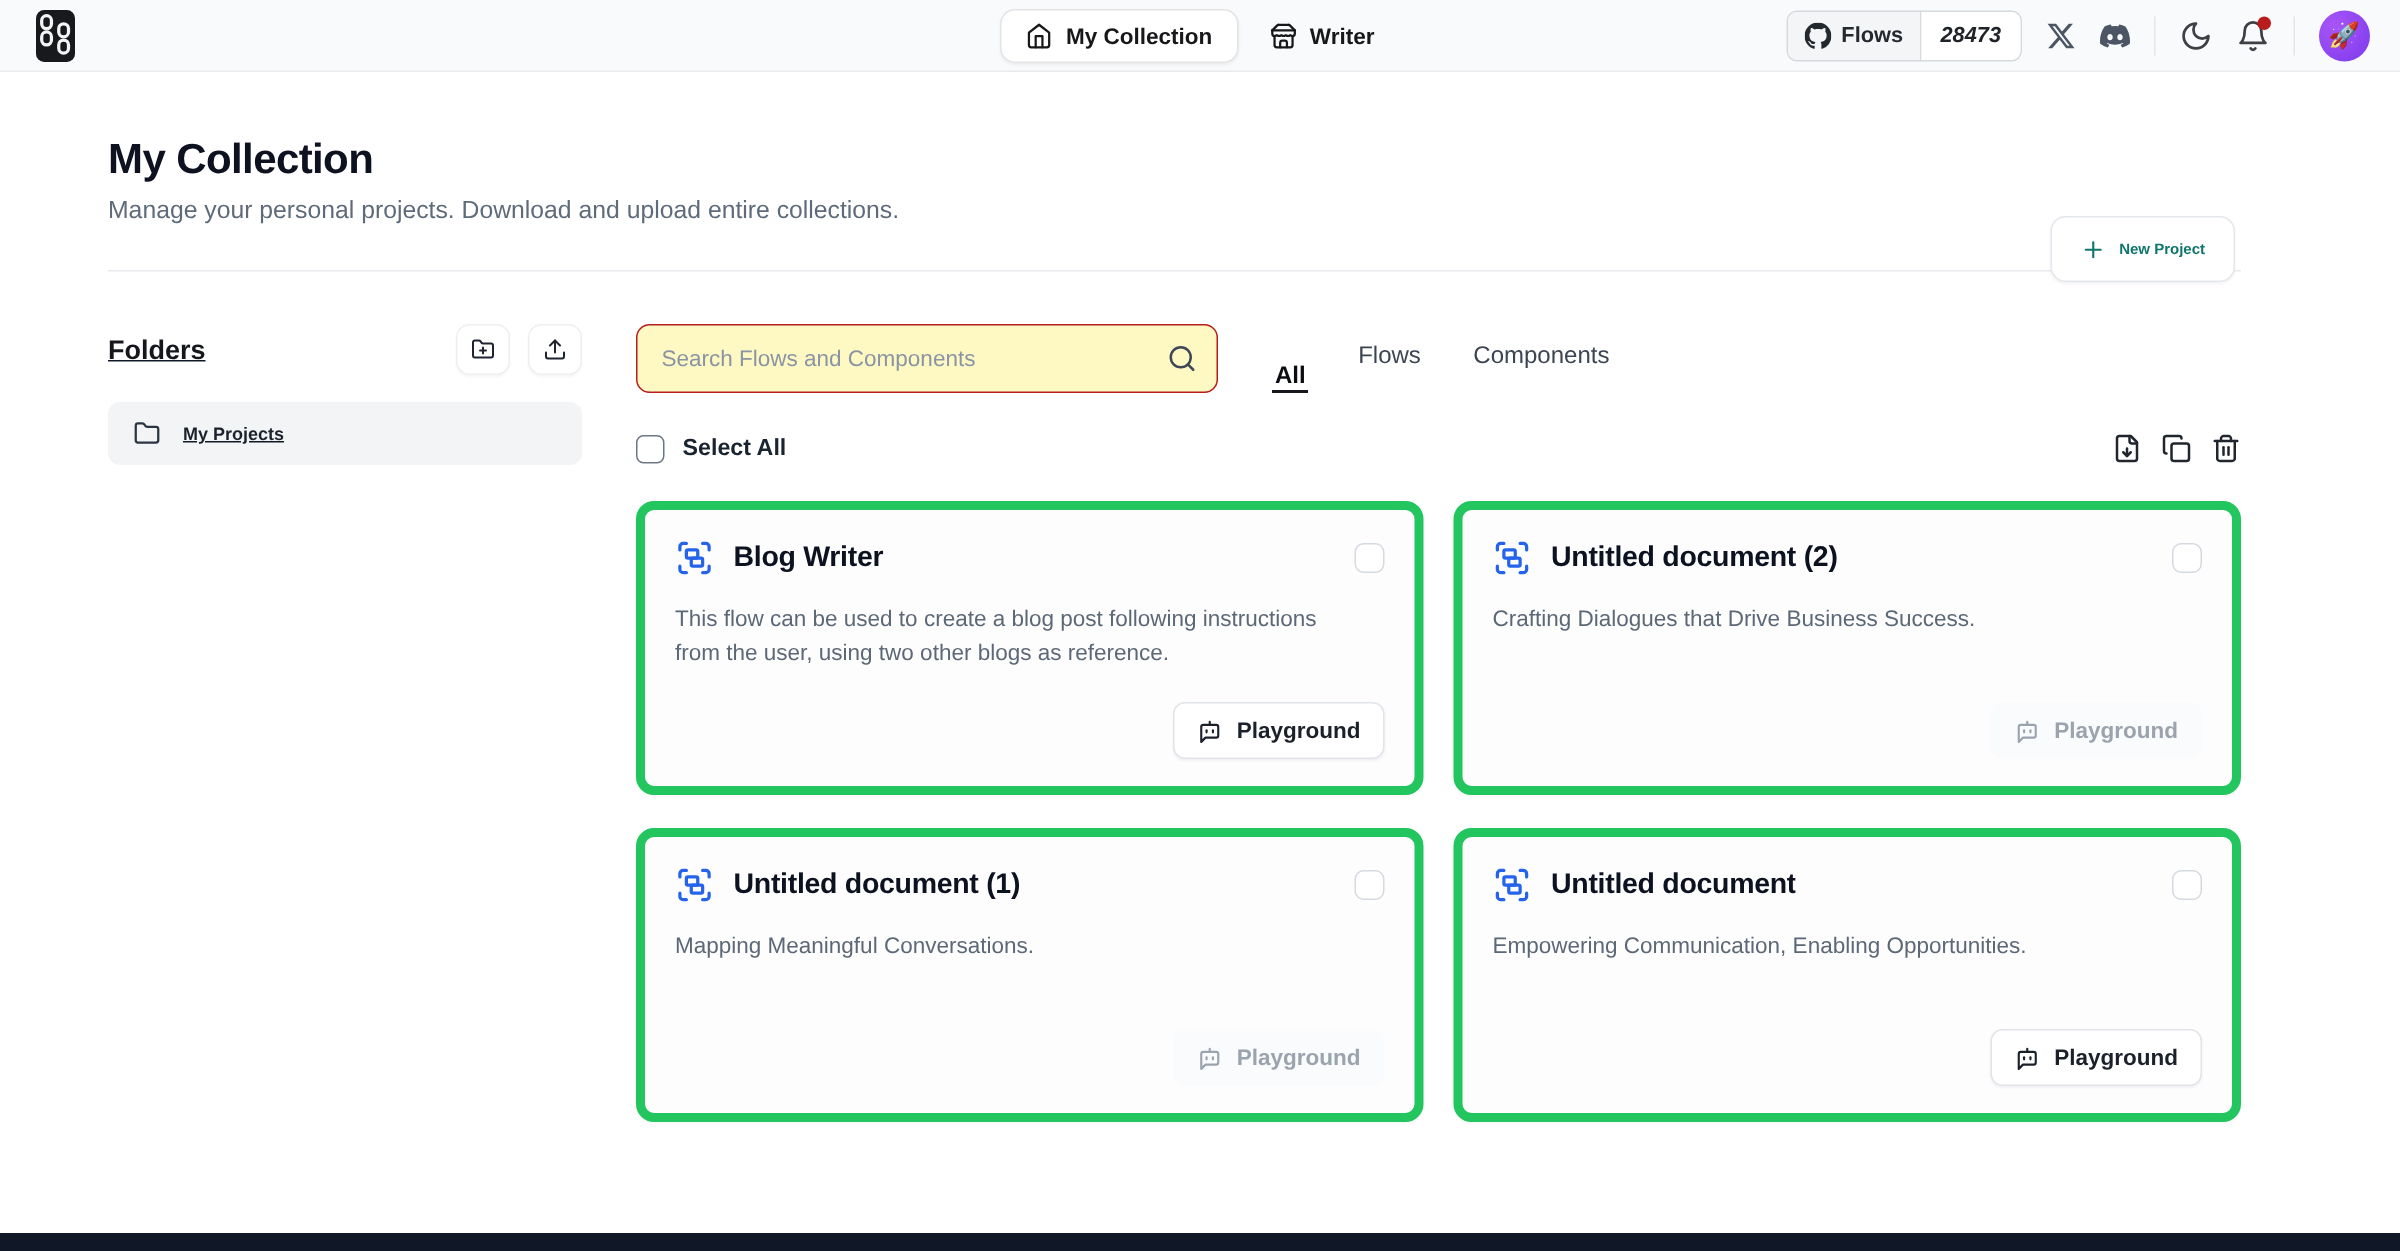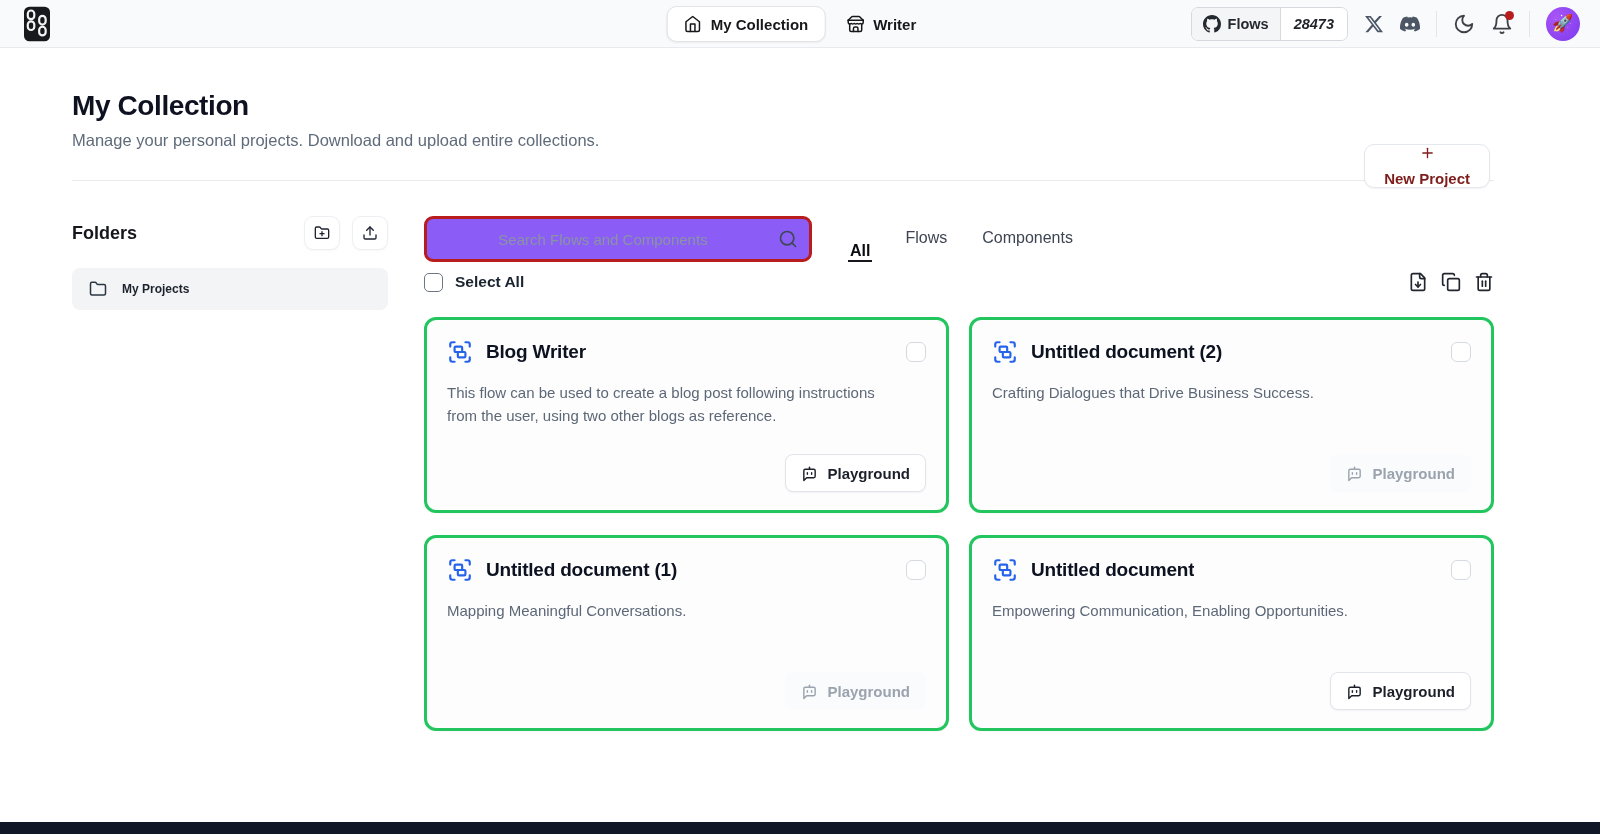--- a/index.html
+++ b/index.html
@@ -34,62 +34,62 @@
   .avatar { width:34px; height:34px; border-radius:50%; cursor:pointer;
     background:radial-gradient(circle at 30% 30%, #a855f7, #7c3aed);
     display:flex; align-items:center; justify-content:center; font-size:17px; }
 
   
   .page-head { position:relative; padding:42px 110px 0 72px; }
   .page-title { font-size:28px; font-weight:800; letter-spacing:-.4px; color:#0e1220; }
   .page-sub { margin-top:9px; font-size:16.5px; color:#5f6b7a; }
   .new-project { position:absolute; right:110px; top:96px; height:44px; padding:0 19px;
     background:#fff; border:1px solid #e4e7ec; border-radius:10px; display:flex;
-    align-items:center; gap:9px; font-size:15px; font-weight:600; color:#7f1d1d;
-    cursor:pointer; box-shadow:0 1px 2px rgba(16,24,40,.05);flex-direction:column; }
+    align-items:center; gap:9px; font-size:10px; font-weight:600; color:#0f766e;
+    cursor:pointer; box-shadow:0 1px 2px rgba(16,24,40,.05); }
   .new-project svg { width:17px; height:17px; }
   .divider { margin:30px 106px 0 72px; border:none; border-top:1px solid #e8eaee; }
 
   
   .content { display:flex; gap:36px; padding:35px 106px 0 72px; }
-  .aside { width:316px; flex:none; }
+  .aside { width:316px; flex:none;text-decoration:underline; }
   .folders-head { display:flex; align-items:center; justify-content:space-between; }
   .folders-title { font-size:18px; font-weight:700; color:#15171c; }
   .folder-btns { display:flex; gap:12px; }
   .icon-btn { width:36px; height:34px; border:1px solid #edeff2; background:#fff;
     border-radius:9px; display:flex; align-items:center; justify-content:center;
     color:#1f2430; cursor:pointer; box-shadow:0 1px 2px rgba(16,24,40,.04); }
   .icon-btn svg { width:16px; height:16px; }
   .folder-item { margin-top:18px; height:42px; border-radius:8px; background:#f3f4f6;
     display:flex; align-items:center; gap:15px; padding:0 17px; cursor:pointer; }
   .folder-item svg { width:18px; height:18px; color:#2b3442; }
   .folder-item span { font-size:12px; font-weight:600; color:#1c222c; }
 
   .main-col { flex:1; min-width:0; }
   .toolbar { display:flex; align-items:flex-start; }
   .search-wrap { position:relative; width:388px; height:46px; }
-  .search-wrap input { width:100%; height:100%; border:3px solid #b91c1c; border-radius:9px;
-    padding:0 46px 0 16px; font-size:15px; font-family:inherit; color:#111827; background:#8b5cf6; outline:none;text-align:center; }
+  .search-wrap input { width:100%; height:100%; border:1px solid #b91c1c; border-radius:9px;
+    padding:0 46px 0 16px; font-size:15px; font-family:inherit; color:#111827; background:#fef9c3; outline:none; }
   .search-wrap input::placeholder { color:#8a94a3; }
   .search-ico { position:absolute; right:14px; top:13px; width:20px; height:20px; color:#3f4857; }
   .tabs { display:flex; margin-left:36px; height:46px; }
   .tab { display:flex; align-items:center; margin-right:31px; padding:0 2px; font-size:16px;
     color:#3d4452; border-bottom:2px solid transparent; cursor:pointer; }
   .tab.active { color:#0b0d12; font-weight:700; border-color:#16181d;align-items:flex-end; }
 
-  .select-row { margin-top:10px; display:flex; align-items:center; }
+  .select-row { margin-top:27px; display:flex; align-items:center; }
   .checkbox { width:19px; height:19px; border:1.6px solid #6f7683; border-radius:5px;
     background:#fff; cursor:pointer; flex:none; }
   .select-label { margin-left:12px; font-size:15.5px; font-weight:600; color:#1a2330; }
   .bulk { margin-left:auto; display:flex; gap:13px; color:#20252e; }
   .bulk svg { width:20px; height:20px; cursor:pointer; }
 
   .grid { margin-top:25px; display:grid; grid-template-columns:1fr 1fr;
     column-gap:20px; row-gap:22px; }
-  .card { height:196px; border:3px solid #22c55e; border-radius:12px; background:#fdfdfe;
+  .card { height:196px; border:6px solid #22c55e; border-radius:12px; background:#fdfdfe;
     padding:19px 20px 18px; display:flex; flex-direction:column; cursor:pointer;
     box-shadow:0 1px 2px rgba(16,24,40,.03); }
   .card-head { display:flex; align-items:center; gap:13px; }
   .flow-ico { width:26px; height:26px; color:#2563eb; flex:none; }
   .card-title { font-size:19px; font-weight:700; letter-spacing:-.2px; color:#0c1220;
     white-space:nowrap; overflow:hidden; }
   .card-check { margin-left:auto; width:20px; height:20px; border:1.4px solid #d5d9e0;
     border-radius:6px; background:#fff; flex:none; cursor:pointer; }
   .card-desc { margin-top:17px; font-size:15px; line-height:1.5; color:#5d6877; padding-right:44px; }
   .card-foot { margin-top:auto; display:flex; justify-content:flex-end; }

